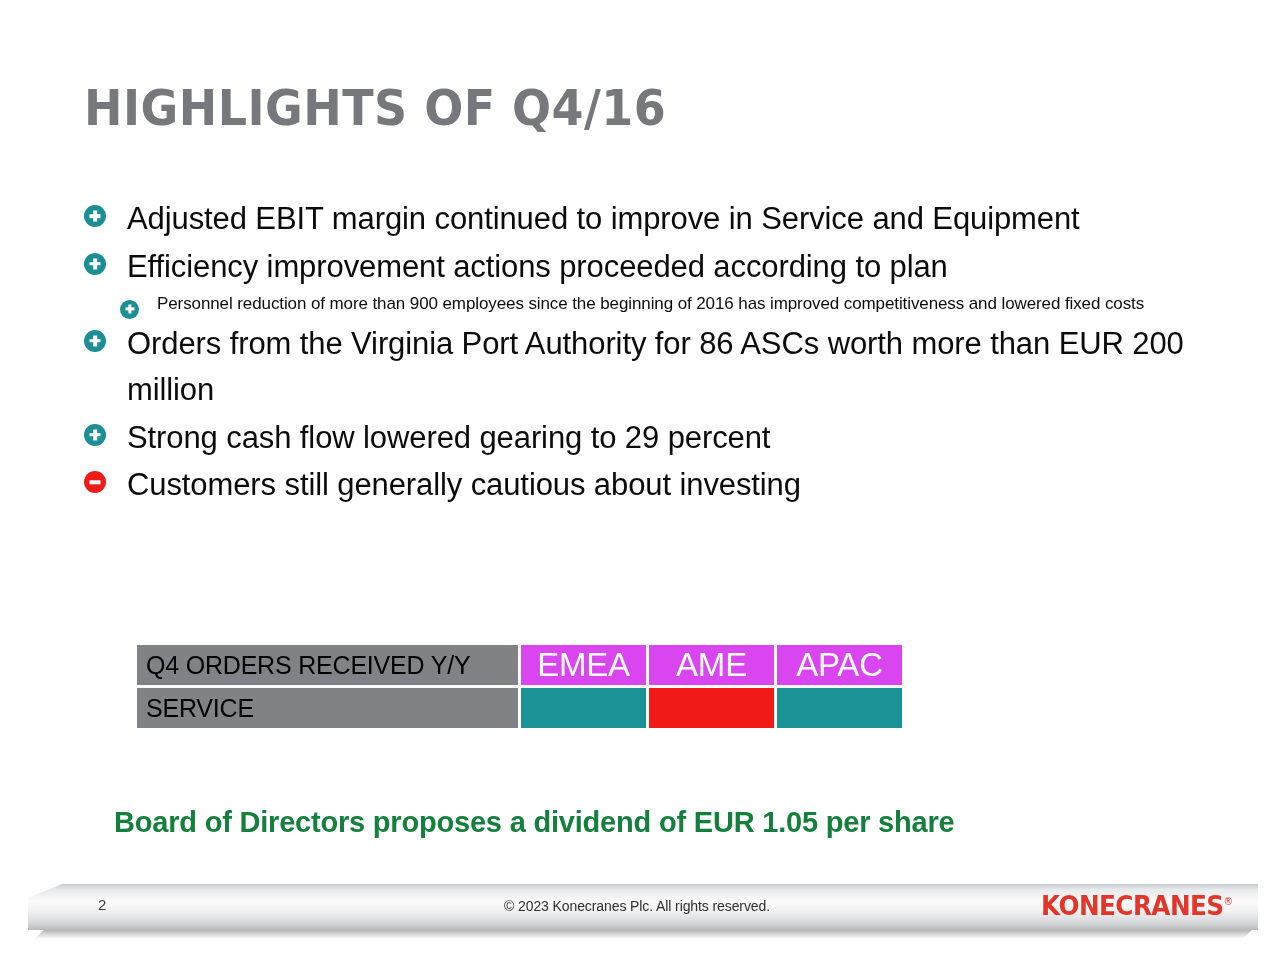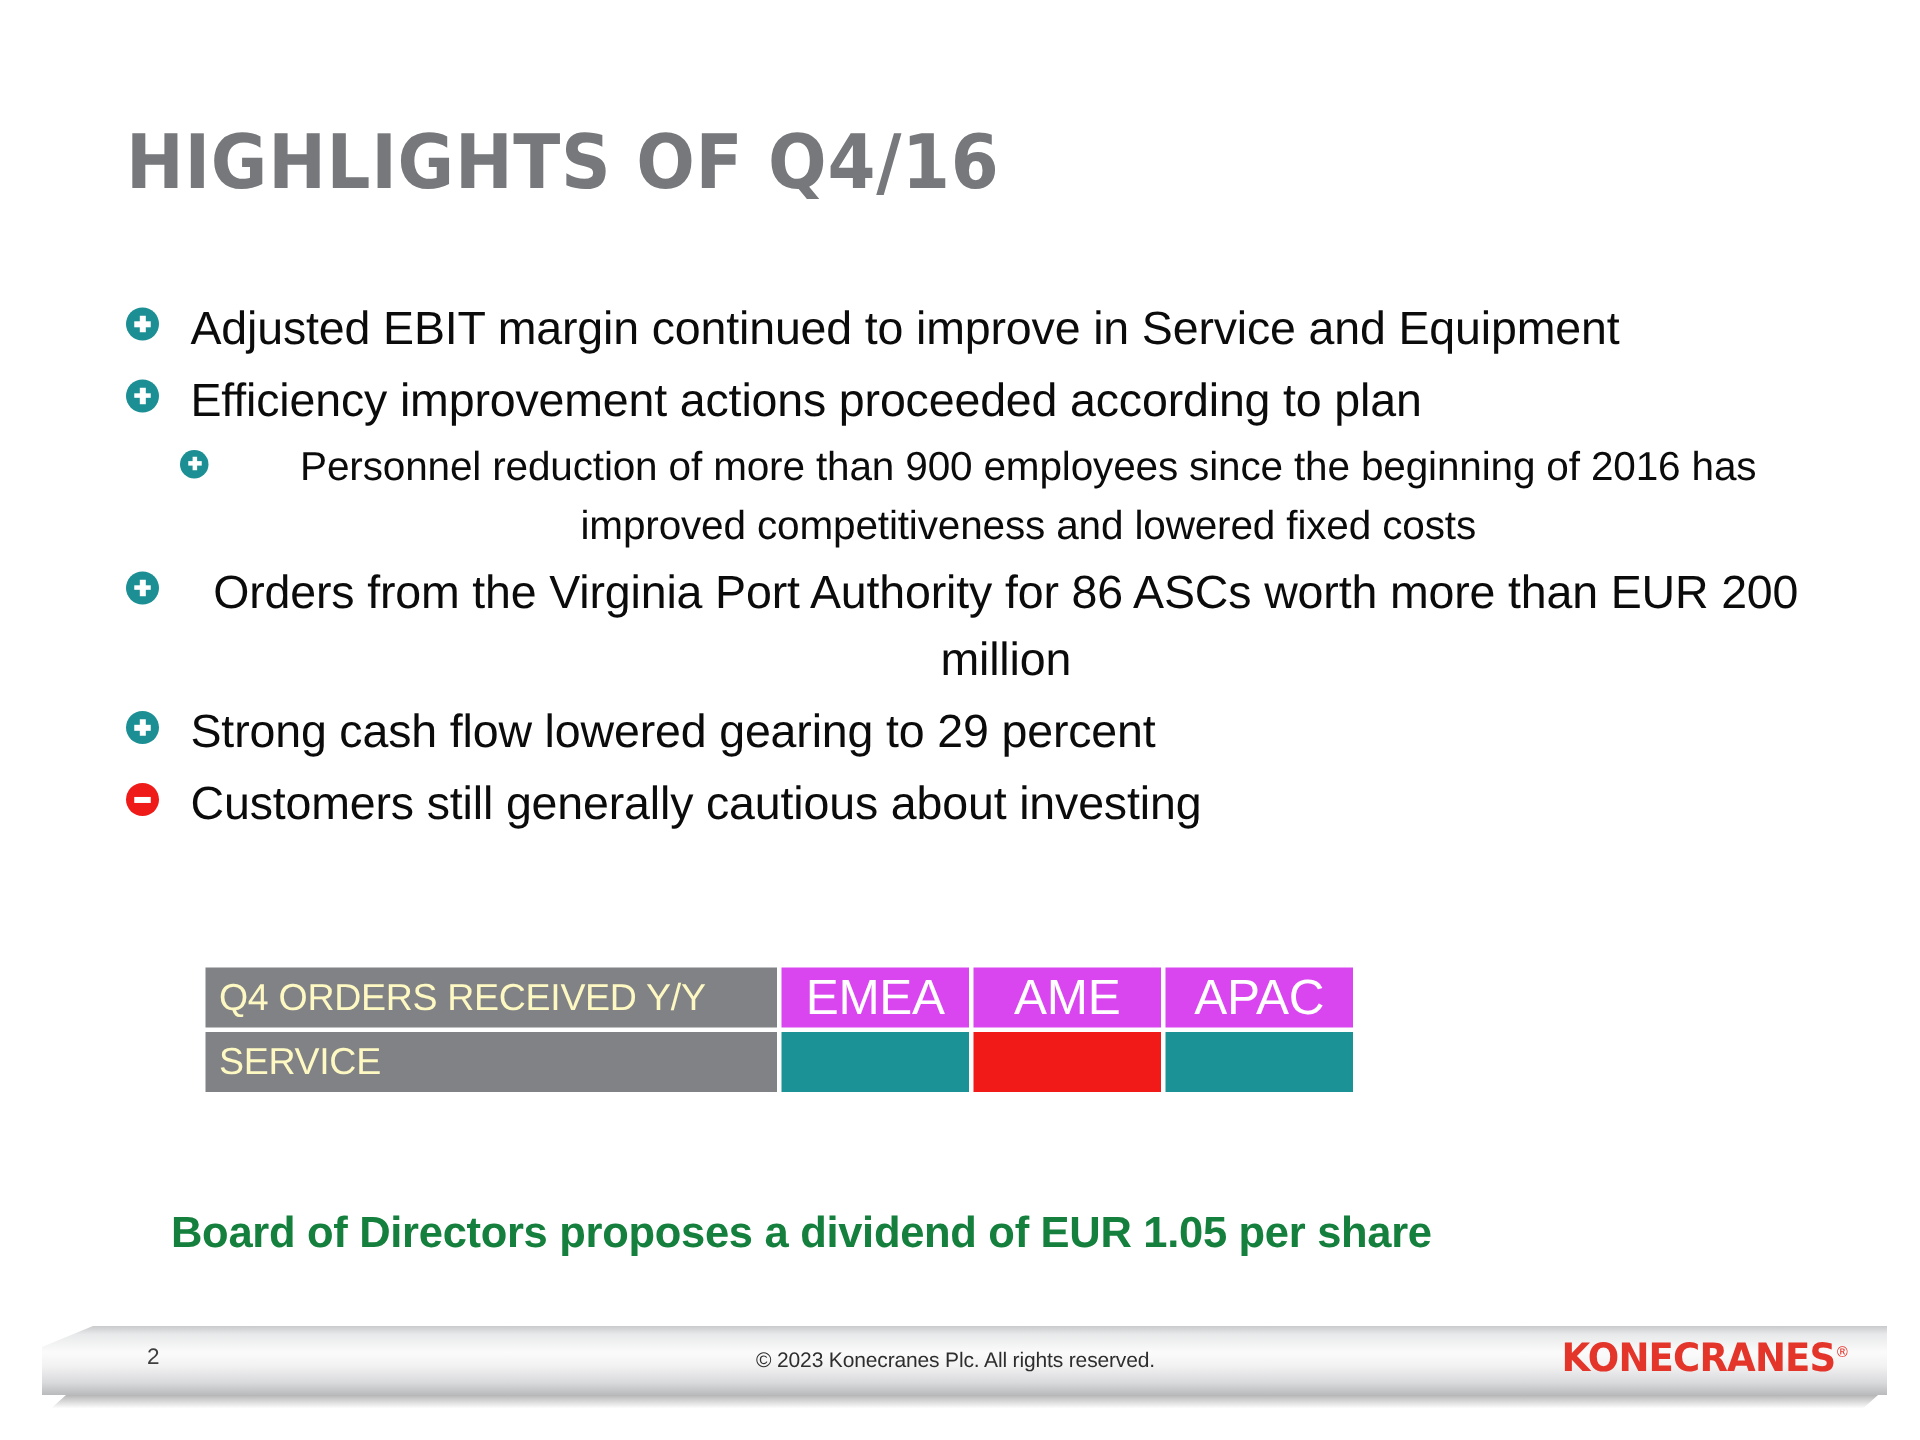--- a/index.html
+++ b/index.html
@@ -31,21 +31,20 @@
     transform: scaleX(0.92);
     transform-origin: left top;
   }
 
   
   .bullets {
     position: absolute;
     left: 84px;
     top: 196px;
     width: 1130px;
-    text-align: center;
   }
   .bullet-row {
     display: flex;
     align-items: flex-start;
     margin-bottom: 2px;
   }
   .bullet-row.sub {
     padding-left: 36px;
   }
   .bullet-icon {
@@ -82,21 +81,21 @@
   .bullet-row.sub .bullet-icon.plus::after  { width: 3.2px; height: 9px; }
 
   .bullet-text {
     font-size: 31px;
     line-height: 1.48;
     color: #0b0b0b;
     font-weight: normal;
     letter-spacing: -0.1px;
   }
   .bullet-row.sub .bullet-text {
-    font-size: 27px;
+    font-size: 17px;
     line-height: 1.44;
   }
 
   
   .matrix {
     position: absolute;
     left: 137px;
     top: 645px;
     width: 772px;
     display: flex;
@@ -104,21 +103,21 @@
     gap: 3px;
   }
   .matrix-row {
     display: flex;
     gap: 3px;
     height: 40px;
   }
   .cell-label {
     flex: 0 0 381px;
     background: #808285;
-    color: #fef9c3;
+    color: #000000;
     font-size: 25px;
     display: flex;
     align-items: center;
     padding-left: 9px;
     box-sizing: border-box;
     letter-spacing: -0.2px;
   }
   .cell-region {
     flex: 0 0 125px;
     background: #d946ef;

